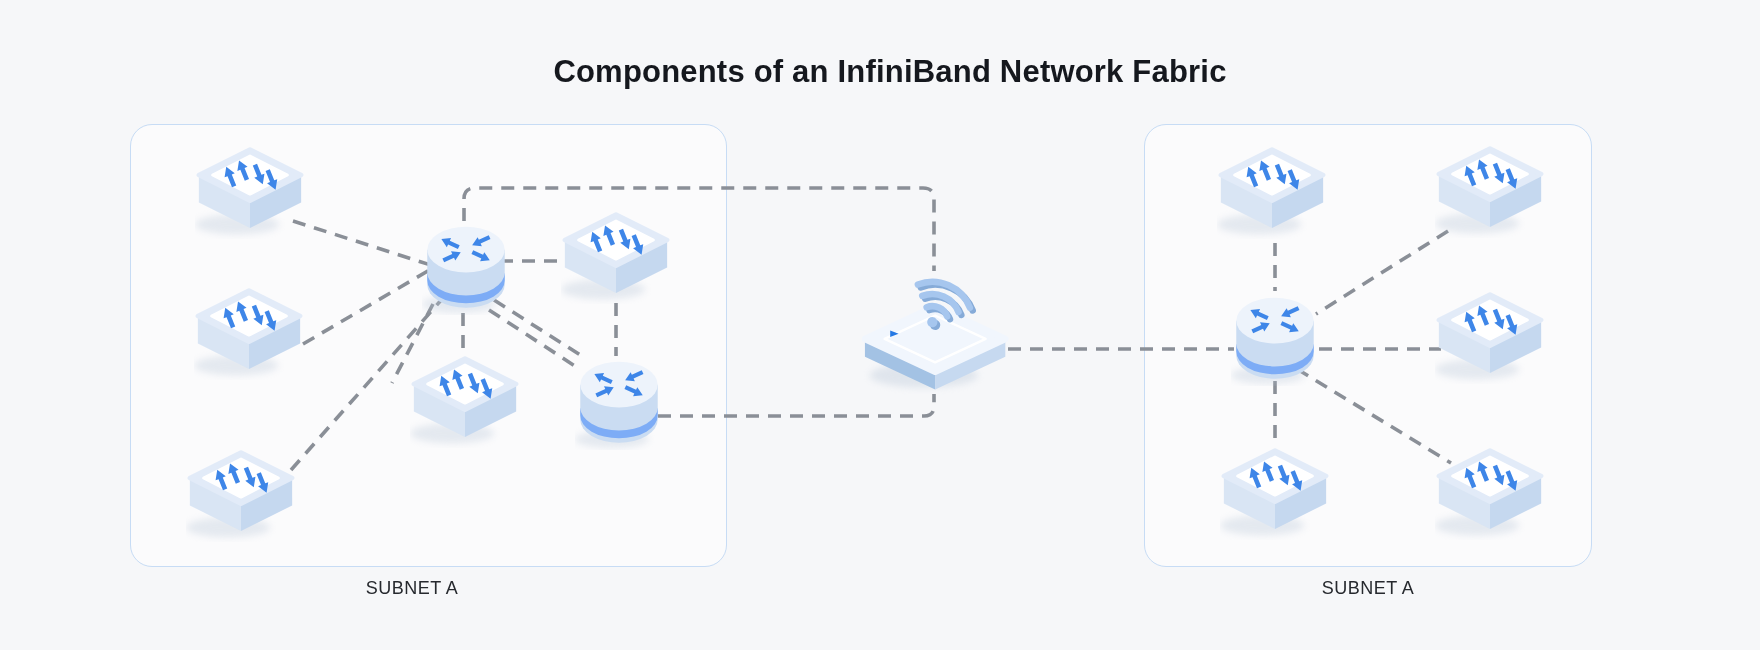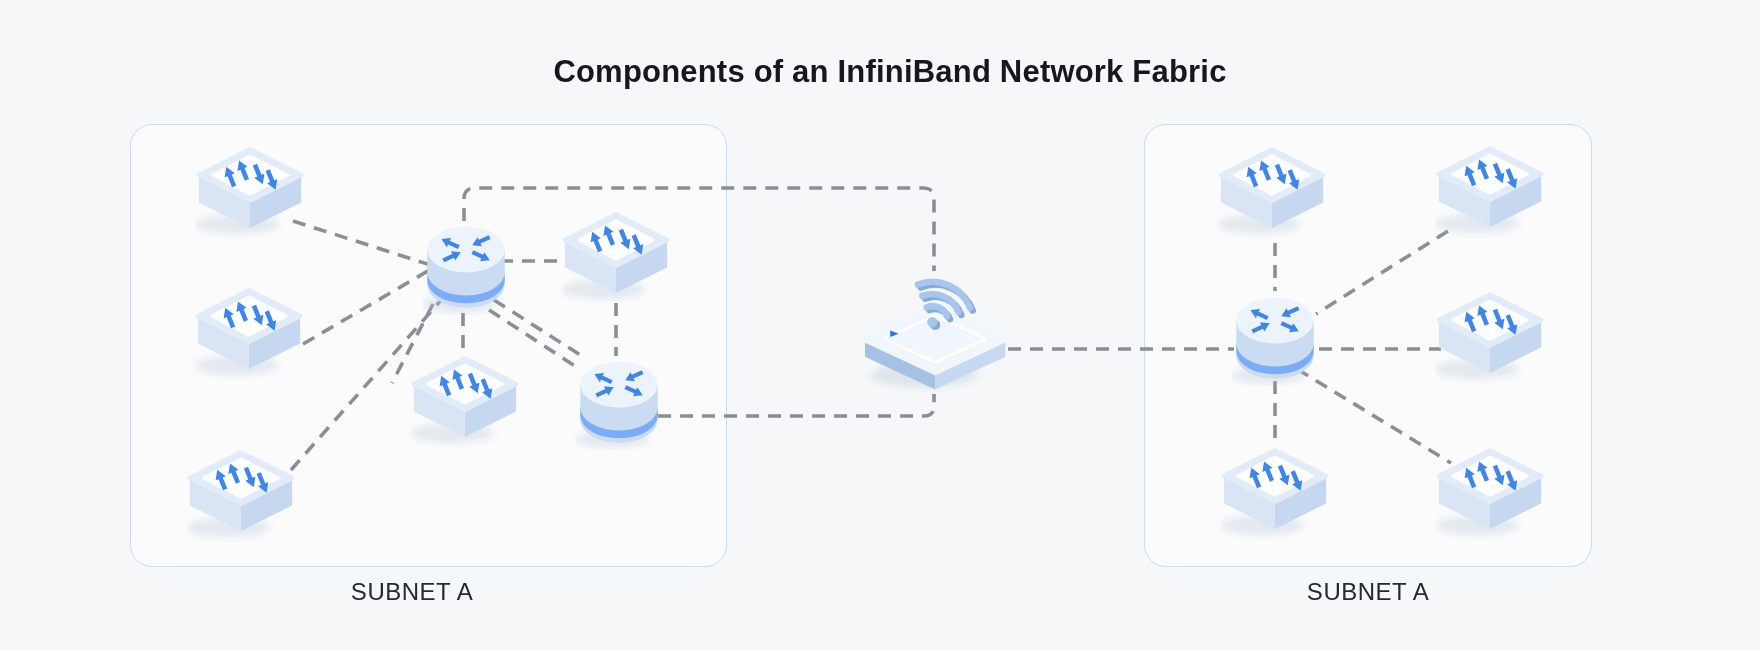--- a/index.html
+++ b/index.html
@@ -30,21 +30,21 @@
     border:1.5px solid var(--box-border);
     border-radius:22px;
     background:var(--box-fill);
     box-sizing:border-box;
   }
   .subnet-box.left{left:130px;top:124px;width:597px;height:443px;}
   .subnet-box.right{left:1144px;top:124px;width:448px;height:443px;}
   .subnet-label{
     position:absolute;top:578px;
     transform:translateX(-50%);
-    font-size:24px;font-weight:400;letter-spacing:0.5px;
+    font-size:18px;font-weight:400;letter-spacing:0.5px;
     color:var(--label-color);
     white-space:nowrap;
   }
   .subnet-label.left{left:412px;}
   .subnet-label.right{left:1368px;}
   #edge-layer{
     position:absolute;left:0;top:0;width:1760px;height:650px;
     pointer-events:none;
   }
   #edge-layer path.edge{

